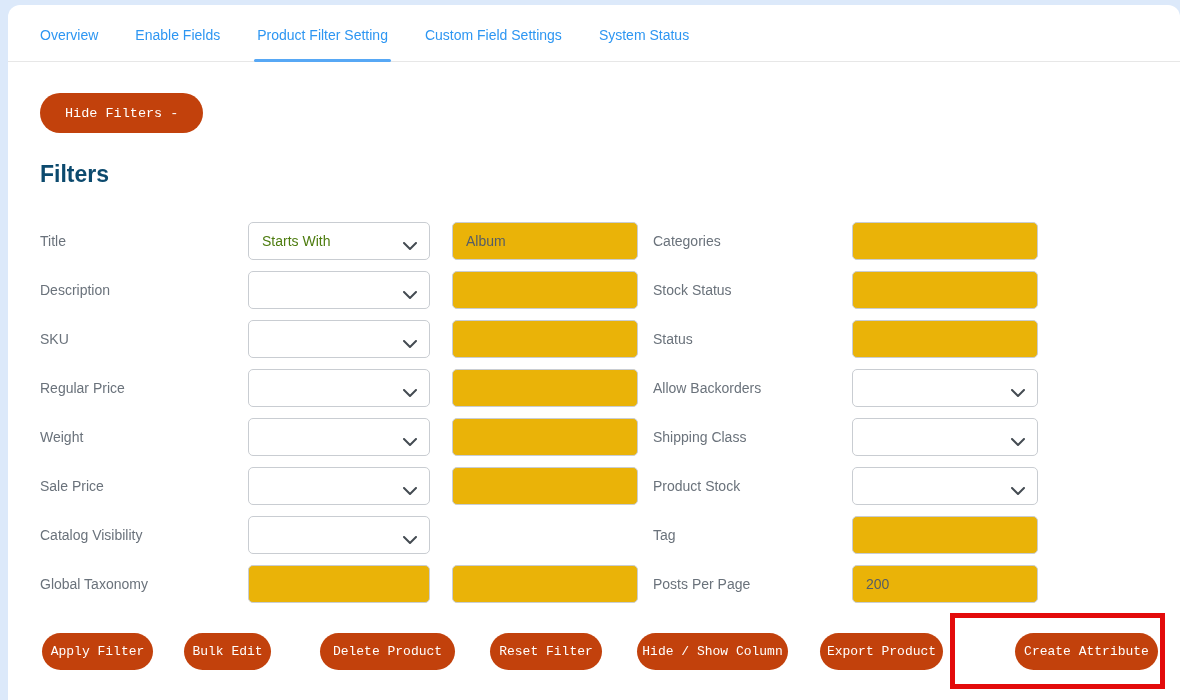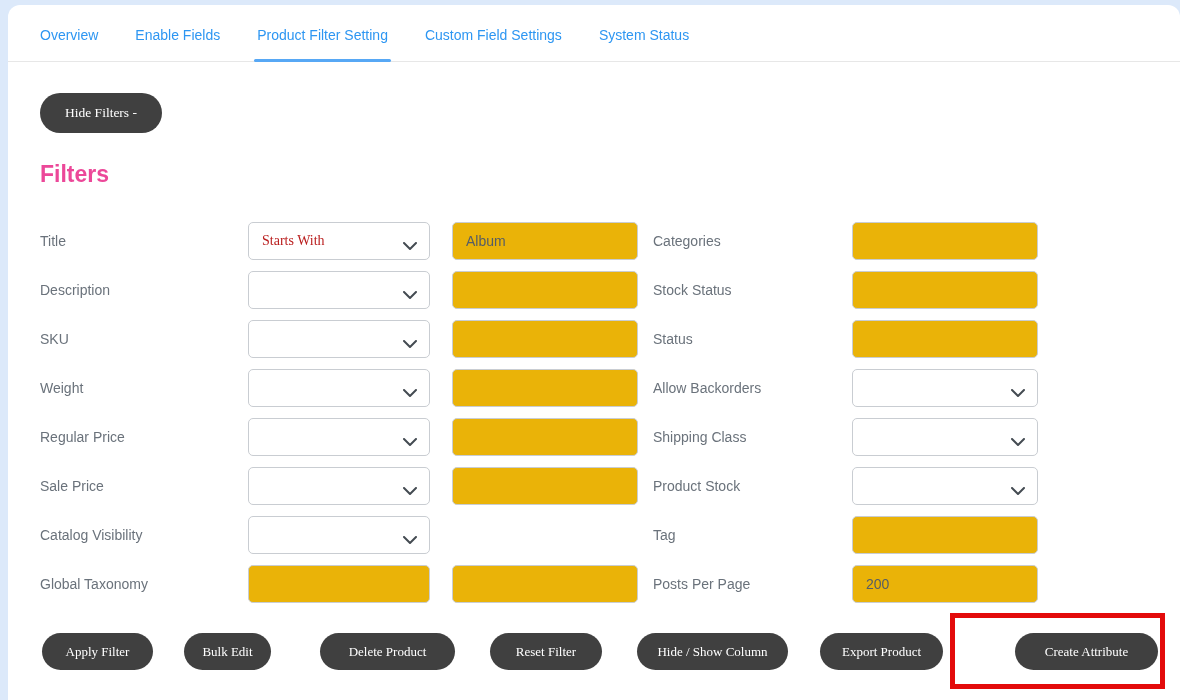--- a/index.html
+++ b/index.html
@@ -41,40 +41,40 @@
     right: -3px;
     bottom: -18px;
     height: 3px;
     border-radius: 2px;
     background: #57a8f5;
   }
   
   .content { padding-left: 32px; }
   .pill-btn {
     display: inline-block;
-    background: #404040;
+    background: #c2410c;
     color: #ffffff;
     border: none;
     border-radius: 20px;
-    font-family: Liberation Serif, serif;
+    font-family: Liberation Mono, monospace;
     font-size: 13px;
     cursor: pointer;
     white-space: nowrap;
   }
   .hide-filters {
     margin-top: 31px;
     height: 40px;
     padding: 0 25px;
     font-size: 13.5px;
   }
   .page-heading {
     margin-top: 28px;
     font-size: 23px;
     font-weight: bold;
-    color: #ec4899;
+    color: #0c4a6e;
     line-height: 27px;
   }
   
   .filter-grid { margin-top: 34px; display: flex; }
   .fcol-left  { width: 613px; }
   .fcol-right { width: 500px; }
   .frow { display: flex; align-items: center; height: 38px; margin-bottom: 11px; }
   .flabel {
     font-size: 14px;
     color: #6a727b;
@@ -89,24 +89,23 @@
     border: 1px solid #c9cdd2;
     border-radius: 5px;
     background: #ffffff;
     cursor: pointer;
   }
   .fselect .val {
     display: block;
     padding: 0 28px 0 13px;
     line-height: 36px;
     font-size: 14px;
-    color: #b91c1c;
+    color: #4d7c0f;
     overflow: hidden;
     white-space: nowrap;
-    font-family: Liberation Serif, serif;
   }
   .fselect .chev {
     position: absolute;
     right: 12px;
     top: 14px;
   }
   .finput {
     width: 186px;
     height: 38px;
     border: 1px solid #c9cdd2;
@@ -189,32 +188,32 @@
           <div class="fselect" tabindex="0">
             <span class="val"></span>
             <span class="chev"><svg width="14" height="9" viewBox="0 0 14 9">
                   <polyline points="1,1 7,7 13,1" fill="none" stroke="#444b52" stroke-width="2" stroke-linecap="round" stroke-linejoin="round"></polyline>
                 </svg></span>
           </div>
           <input class="finput gap22" value="" style="">
         </div>
 
         <div class="frow">
+          <span class="flabel">Regular Price</span>
+          <div class="fselect" tabindex="0">
+            <span class="val"></span>
+            <span class="chev"><svg width="14" height="9" viewBox="0 0 14 9">
+                  <polyline points="1,1 7,7 13,1" fill="none" stroke="#444b52" stroke-width="2" stroke-linecap="round" stroke-linejoin="round"></polyline>
+                </svg></span>
+          </div>
+          <input class="finput gap22" value="" style="">
+        </div>
+
+        <div class="frow">
           <span class="flabel">Weight</span>
-          <div class="fselect" tabindex="0">
-            <span class="val"></span>
-            <span class="chev"><svg width="14" height="9" viewBox="0 0 14 9">
-                  <polyline points="1,1 7,7 13,1" fill="none" stroke="#444b52" stroke-width="2" stroke-linecap="round" stroke-linejoin="round"></polyline>
-                </svg></span>
-          </div>
-          <input class="finput gap22" value="" style="">
-        </div>
-
-        <div class="frow">
-          <span class="flabel">Regular Price</span>
           <div class="fselect" tabindex="0">
             <span class="val"></span>
             <span class="chev"><svg width="14" height="9" viewBox="0 0 14 9">
                   <polyline points="1,1 7,7 13,1" fill="none" stroke="#444b52" stroke-width="2" stroke-linecap="round" stroke-linejoin="round"></polyline>
                 </svg></span>
           </div>
           <input class="finput gap22" value="" style="">
         </div>
 
         <div class="frow">

